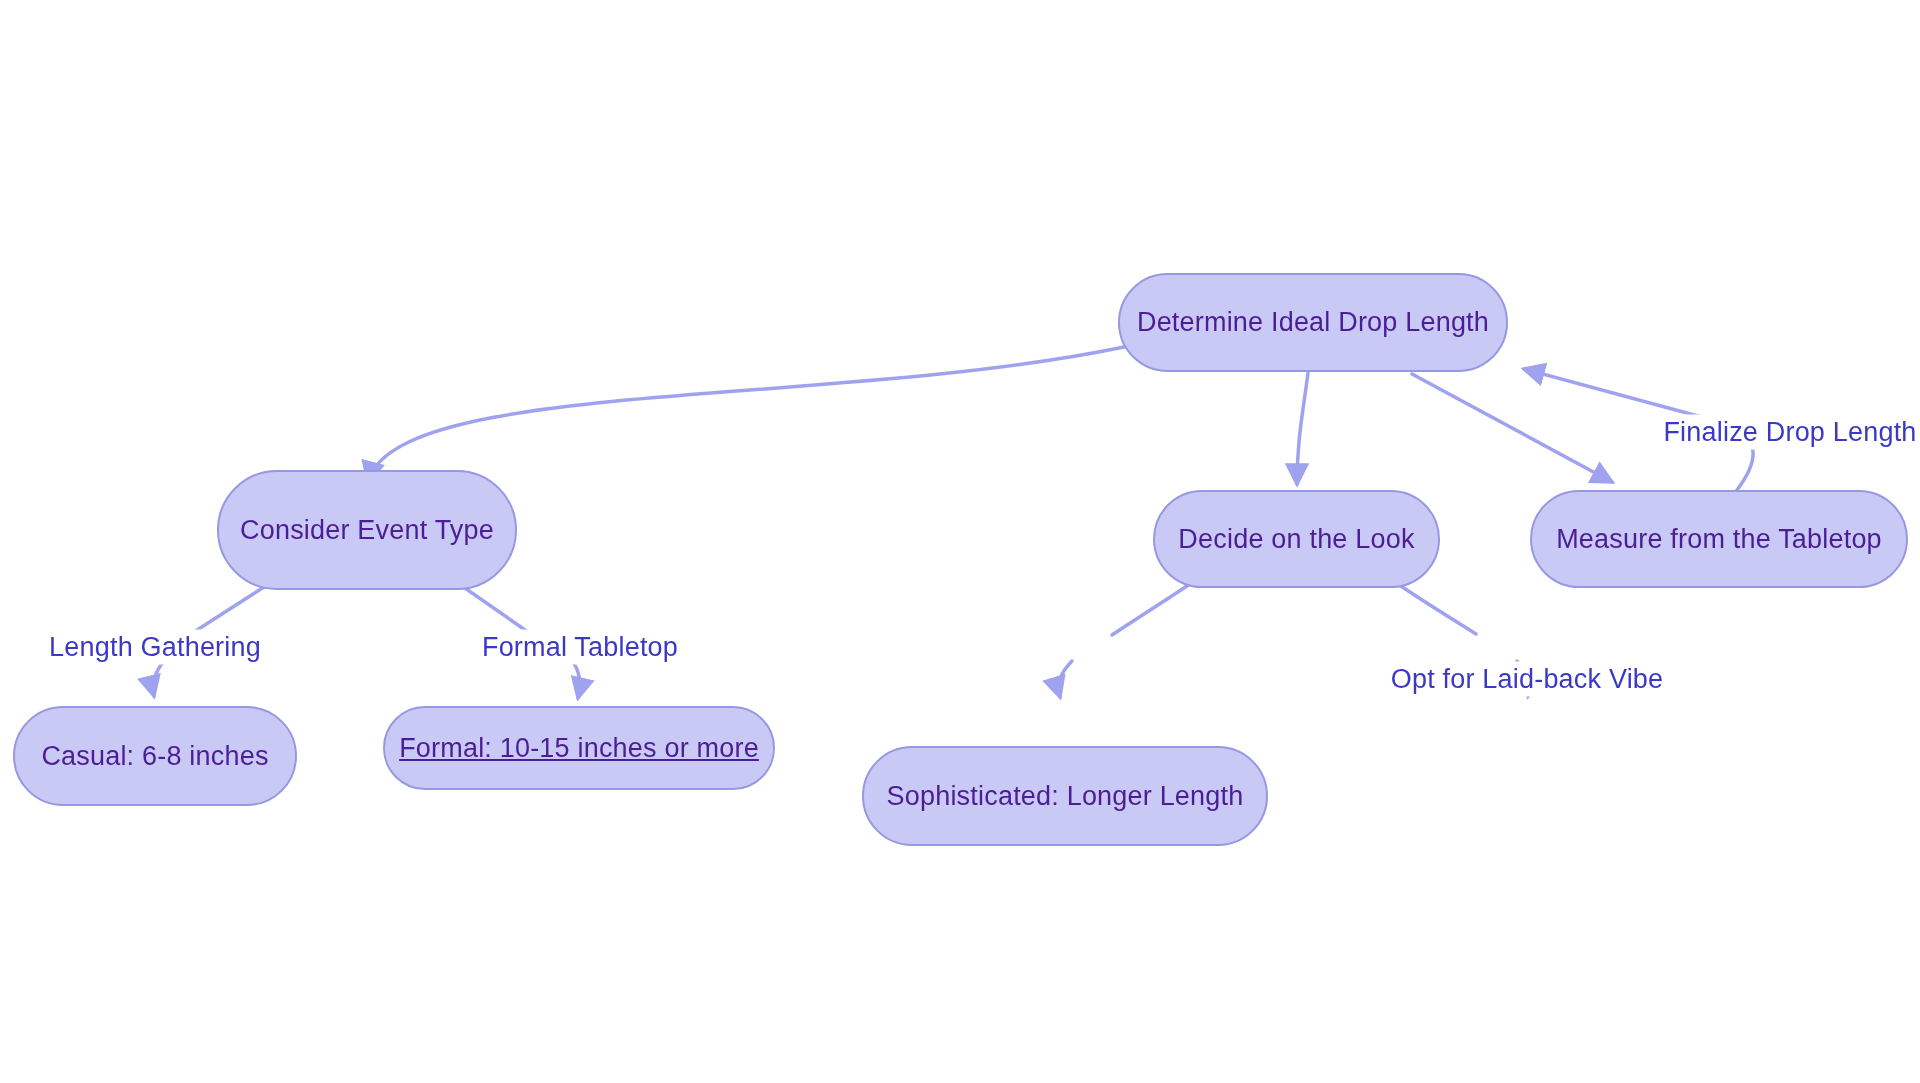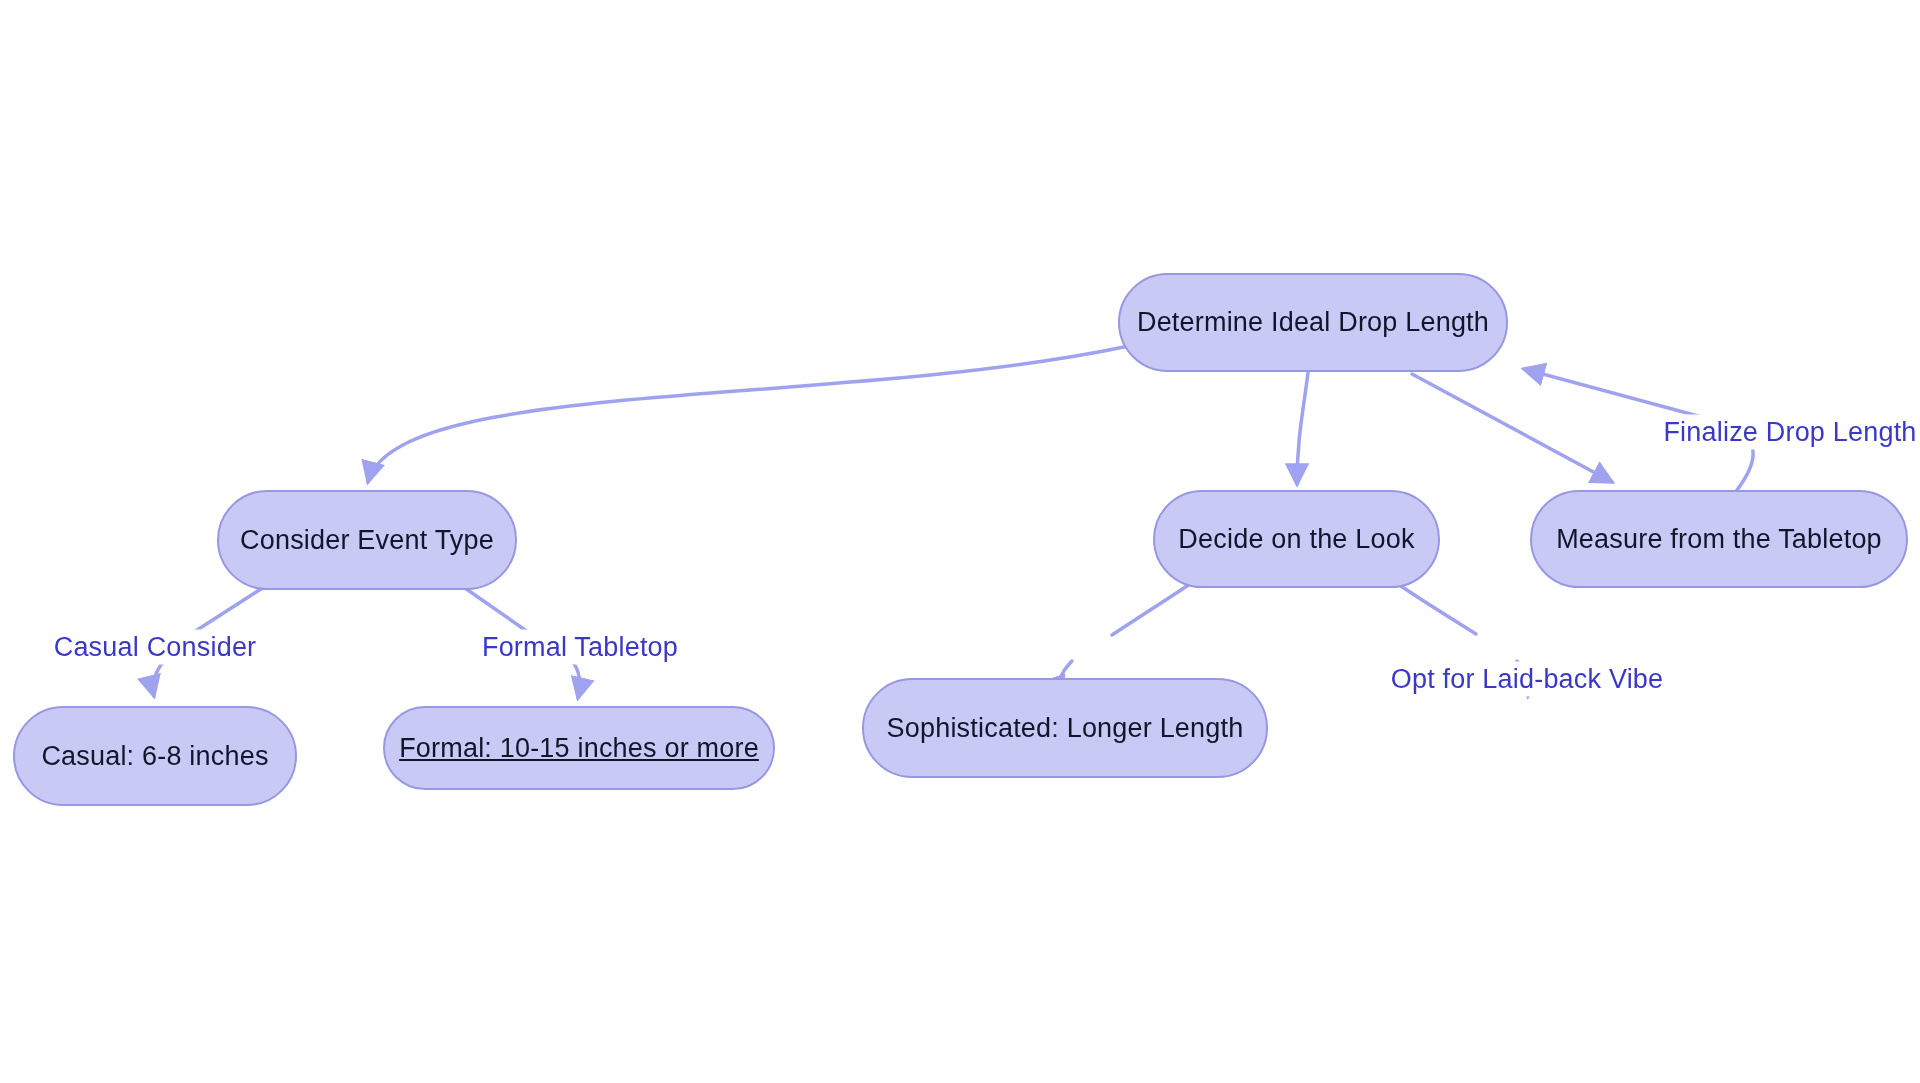--- a/index.html
+++ b/index.html
@@ -23,21 +23,21 @@
     height: 1083px;
   }
   .node {
     position: absolute;
     display: flex;
     align-items: center;
     justify-content: center;
     background: #c9c9f5;
     border: 2px solid #9797e3;
     border-radius: 60px;
-    color: #0f172a;
+    color: #4c1d95;
     font-size: 27px;
     letter-spacing: 0.2px;
     white-space: nowrap;
     box-sizing: border-box;
     text-align: center;
   }
   .edge-label {
     position: absolute;
     transform: translate(-50%, -50%);
     background: #ffffff;
@@ -78,34 +78,34 @@
       <path d="M 1190 584 C 1163 602, 1136 619, 1112 635"></path>
       <path d="M 1072 661 C 1061 672, 1056 684, 1060 697" marker-end="url(#arrow)"></path>
 
       <path d="M 1398 584 C 1424 602, 1451 618, 1476 634"></path>
       <path d="M 1517 661 C 1526 672, 1530 684, 1528 696" marker-end="url(#arrow)"></path>
     </g>
   </svg>
 
   <div class="node" style="left:1118px; top:273px; width:390px; height:99px;">Determine Ideal Drop Length</div>
 
-  <div class="node" style="left:217px; top:490px; width:300px; height:100px;">Consider Event Type</div>
+  <div class="node" style="left:217px; top:470px; width:300px; height:120px;">Consider Event Type</div>
 
   <div class="node" style="left:1530px; top:490px; width:378px; height:98px;">Measure from the Tabletop</div>
 
   <div class="node" style="left:1153px; top:490px; width:287px; height:98px;">Decide on the Look</div>
 
   <div class="node" style="left:13px; top:706px; width:284px; height:100px;">Casual: 6-8 inches</div>
 
   <div class="node" style="left:383px; top:706px; width:392px; height:84px;text-decoration:underline;">Formal: 10-15 inches or more</div>
 
-  <div class="node" style="left:862px; top:678px; width:406px; height:100px;">Sophisticated: Longer Length</div>
+  <div class="node" style="left:862px; top:746px; width:406px; height:100px;">Sophisticated: Longer Length</div>
 
 
-  <div class="edge-label" style="left:155px; top:647px;">Casual Consider</div>
+  <div class="edge-label" style="left:155px; top:647px;">Length Gathering</div>
 
   <div class="edge-label" style="left:580px; top:647px;">Formal Tabletop</div>
 
 
   <div class="edge-label" style="left:1527px; top:647px;margin-top:32px;">Opt for Laid-back Vibe</div>
 
   <div class="edge-label" style="left:1790px; top:432px;">Finalize Drop Length</div>
 
 </div>
 

